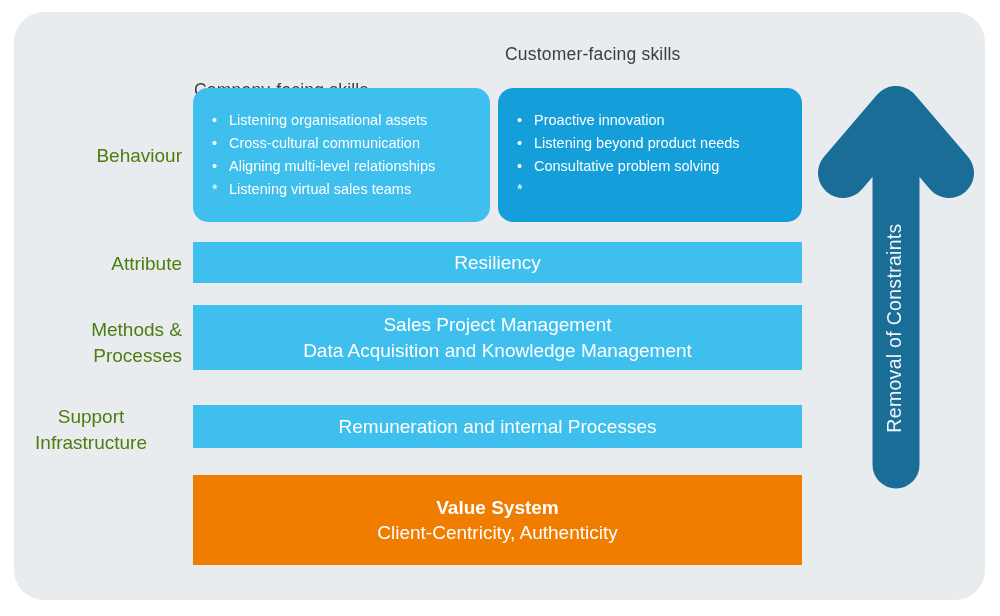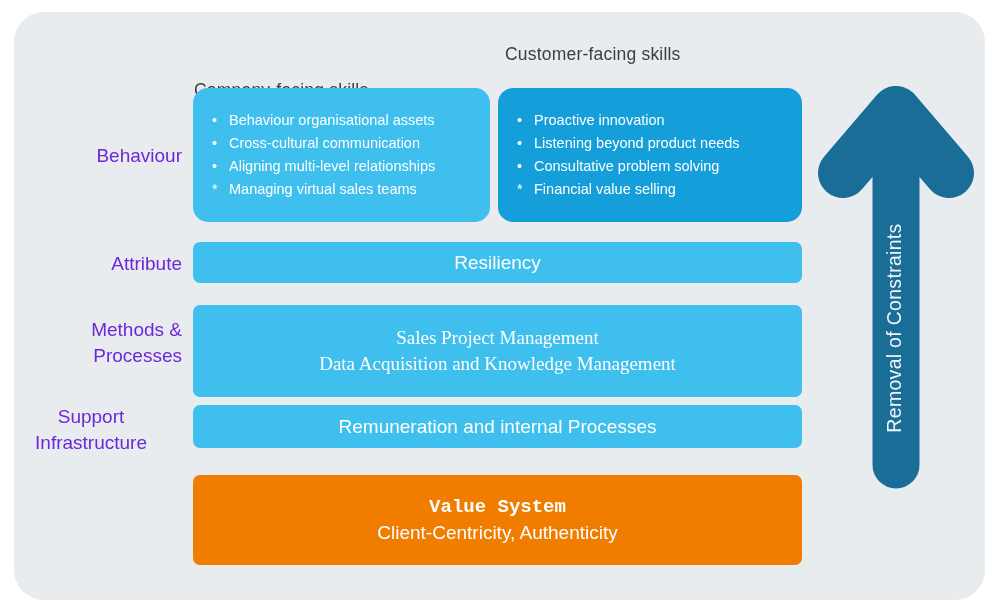--- a/index.html
+++ b/index.html
@@ -23,49 +23,49 @@
   }
   .col-header {
     position: absolute; top: 44px; font-size: 17.5px; color: var(--text-dark);
     letter-spacing: 0.2px; white-space: nowrap;
   }
   .col-header.company { left: 194px; margin-top: 36px; }
   .col-header.customer { left: 505px; }
 
   .side-label {
     position: absolute; left: 0; width: 182px; text-align: right;
-    font-size: 19px; color: #6d28d9; line-height: 26px; white-space: nowrap;
+    font-size: 19px; color: #4d7c0f; line-height: 26px; white-space: nowrap;
   }
   .side-label.behaviour { top: 143px; }
   .side-label.attribute { top: 251px; }
   .side-label.methods { top: 317px; padding-left: 17px; }
   .side-label.support { top: 404px; text-align: center; }
 
   .box { position: absolute; color: var(--text-light); }
 
   .behaviour-box {
     top: 88px; height: 134px; border-radius: 15px;
     display: flex; flex-direction: column; justify-content: center;
     padding-left: 19px; padding-right: 6px;
   }
   .behaviour-box.company { left: 193px; width: 297px; background: var(--light-blue); }
   .behaviour-box.customer { left: 498px; width: 304px; background: var(--dark-blue); }
   .bullet-item { display: flex; font-size: 14.5px; line-height: 23px; white-space: nowrap; }
   .bullet-marker { width: 17px; flex: 0 0 17px; }
 
   .band {
-    left: 193px; width: 609px; border-radius: 7px; background: var(--light-blue);
+    left: 193px; width: 609px; border-radius: 0; background: var(--light-blue);
     display: flex; flex-direction: column; justify-content: center; align-items: center;
     text-align: center; font-size: 19px; line-height: 26px;
   }
   .band.attribute { top: 242px; height: 41px; }
-  .band.methods { top: 305px; height: 92px; font-family: Liberation Serif, serif; }
+  .band.methods { top: 305px; height: 65px; }
   .band.support { top: 405px; height: 43px; }
   .band.value { top: 475px; height: 90px; background: var(--orange); line-height: 25px; }
-  .band.value .vs-title { font-weight: 700; font-family: Liberation Mono, monospace; }
+  .band.value .vs-title { font-weight: 700; }
 
   .arrow-wrap { position: absolute; left: 812px; top: 78px; width: 168px; height: 416px; }
   .arrow-wrap svg { display: block; width: 168px; height: 416px; }
   .arrow-wrap .stroke { stroke: var(--arrow-teal); fill: none; stroke-linecap: round; stroke-linejoin: round; }
   .arrow-label {
     position: absolute; left: 736px; top: 315px; width: 320px; height: 26px;
     text-align: center; font-size: 19.5px; letter-spacing: 0.3px; color: #EDF5F9;
     transform: rotate(-90deg); white-space: nowrap;
   }
 </style>
@@ -84,52 +84,51 @@
   <div>Processes</div>
 </div>
 <div class="side-label support">
   <div>Support</div>
   <div>Infrastructure</div>
 </div>
 
 <div class="box behaviour-box company">
   <div class="bullet-item">
     <span class="bullet-marker">•</span>
-    <span>Behaviour organisational assets</span>
+    <span>Listening organisational assets</span>
   </div>
   <div class="bullet-item">
     <span class="bullet-marker">•</span>
     <span>Cross-cultural communication</span>
   </div>
   <div class="bullet-item">
     <span class="bullet-marker">•</span>
     <span>Aligning multi-level relationships</span>
   </div>
   <div class="bullet-item">
     <span class="bullet-marker">*</span>
-    <span>Managing virtual sales teams</span>
+    <span>Listening virtual sales teams</span>
   </div>
 </div>
 
 <div class="box behaviour-box customer">
   <div class="bullet-item">
     <span class="bullet-marker">•</span>
     <span>Proactive innovation</span>
   </div>
   <div class="bullet-item">
     <span class="bullet-marker">•</span>
     <span>Listening beyond product needs</span>
   </div>
   <div class="bullet-item">
     <span class="bullet-marker">•</span>
     <span>Consultative problem solving</span>
   </div>
   <div class="bullet-item">
     <span class="bullet-marker">*</span>
-    <span>Financial value selling</span>
   </div>
 </div>
 
 <div class="box band attribute">
   <div>Resiliency</div>
 </div>
 
 <div class="box band methods">
   <div>Sales Project Management</div>
   <div>Data Acquisition and Knowledge Management</div>

